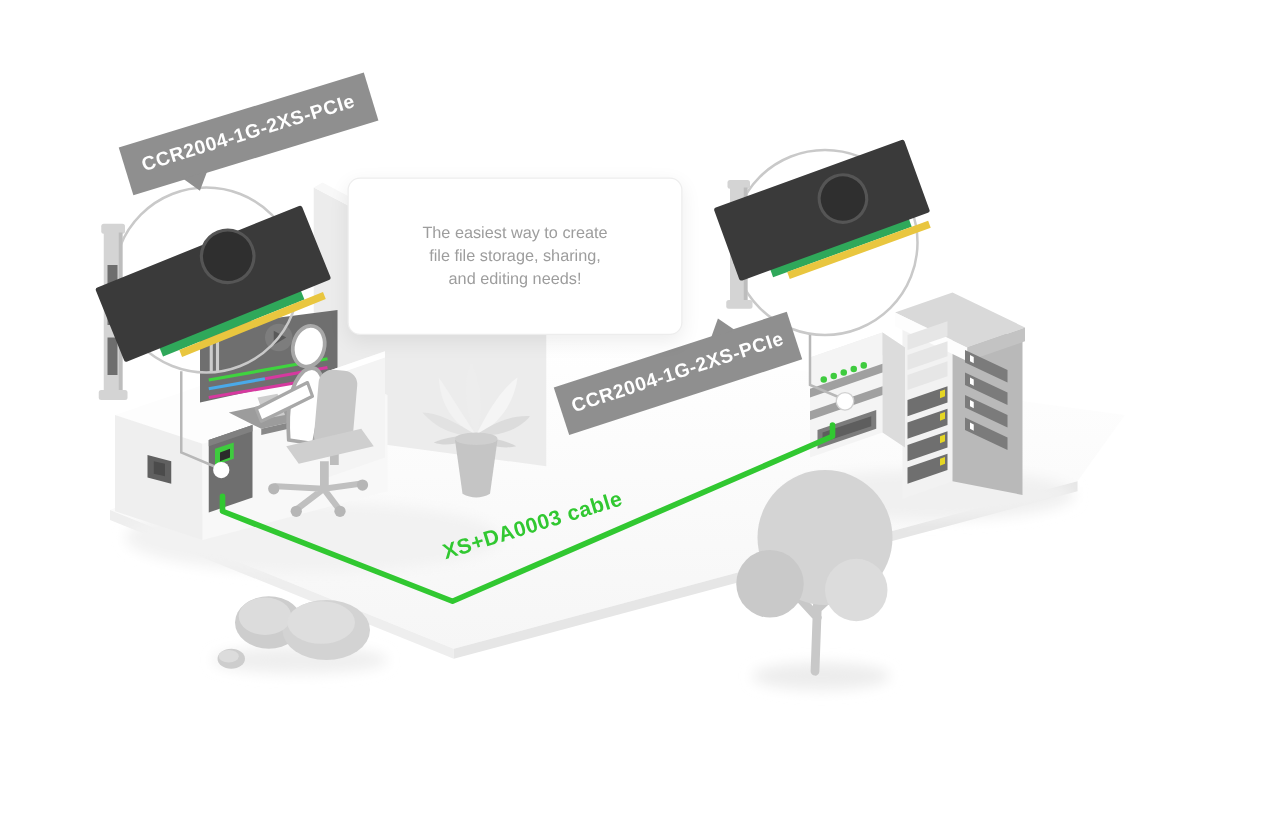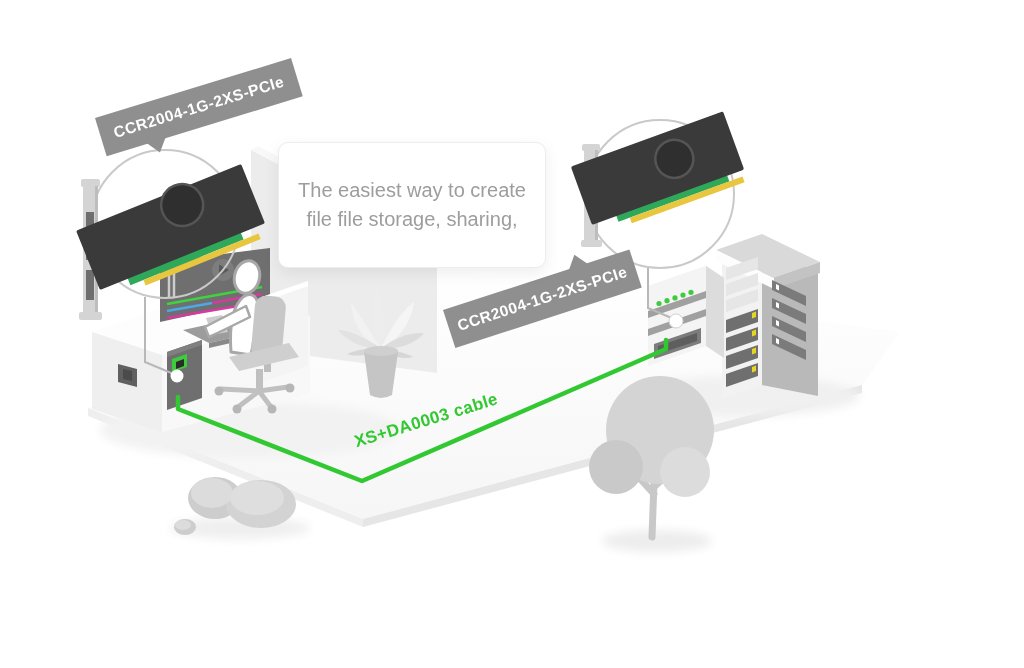--- a/index.html
+++ b/index.html
@@ -18,21 +18,21 @@
           border-right:10px solid transparent;border-bottom:13px solid #8f8f8f;}
   #banner-left{left:95px;top:118px;width:205px;transform:rotate(-17deg);}
   #banner-left .tail{left:42px;}
   #banner-right{left:443px;top:310px;width:196px;transform:rotate(-18deg);}
   #banner-right .tail{left:132px;}
 
   #bubble{position:absolute;left:278px;top:142px;width:266px;height:124px;
           background:#ffffff;border:1px solid #ededed;border-radius:10px;
           box-shadow:0 5px 16px rgba(0,0,0,.07);
           display:flex;flex-direction:column;align-items:center;justify-content:center;
-          color:#9d9d9d;font-size:20px;line-height:1.45;text-align:center;}
+          color:#9d9d9d;font-size:13px;line-height:1.45;text-align:center;}
 
   #cable-label{position:absolute;left:352px;top:433px;color:#31c831;
           font-weight:bold;font-size:17px;letter-spacing:.4px;white-space:nowrap;
           transform:rotate(-17deg);transform-origin:0 0;}
 </style>
 </head>
 <body>
 
 <div id="stage">
 
@@ -256,17 +256,18 @@
 </div>
 
 <div id="banner-right" class="banner">
   <span>CCR2004-1G-2XS-PCIe</span>
   <div class="tail up"></div>
 </div>
 
 <div id="bubble">
   <span>The easiest way to create</span>
   <span>file file storage, sharing,</span>
+  <span>and editing needs!</span>
 </div>
 
 <div id="cable-label">XS+DA0003 cable</div>
 
 </div>
 
 </body></html>

